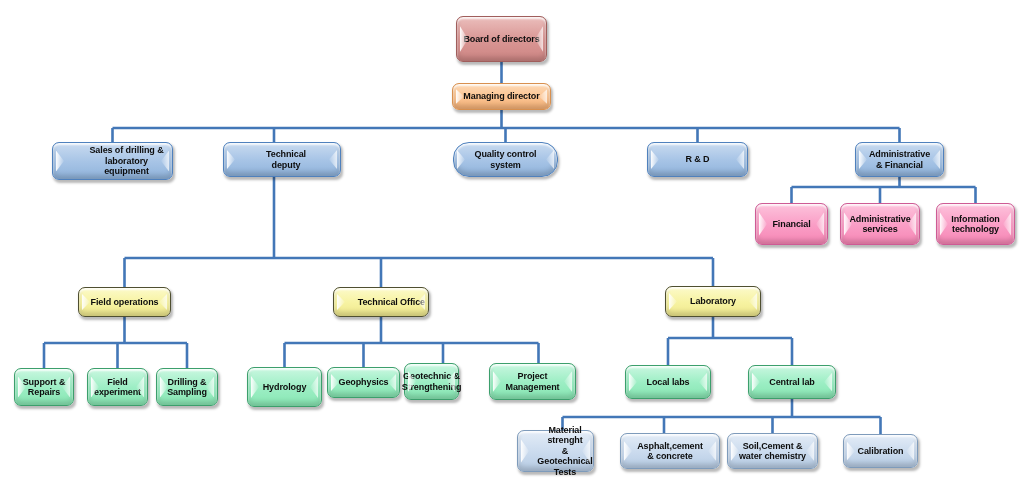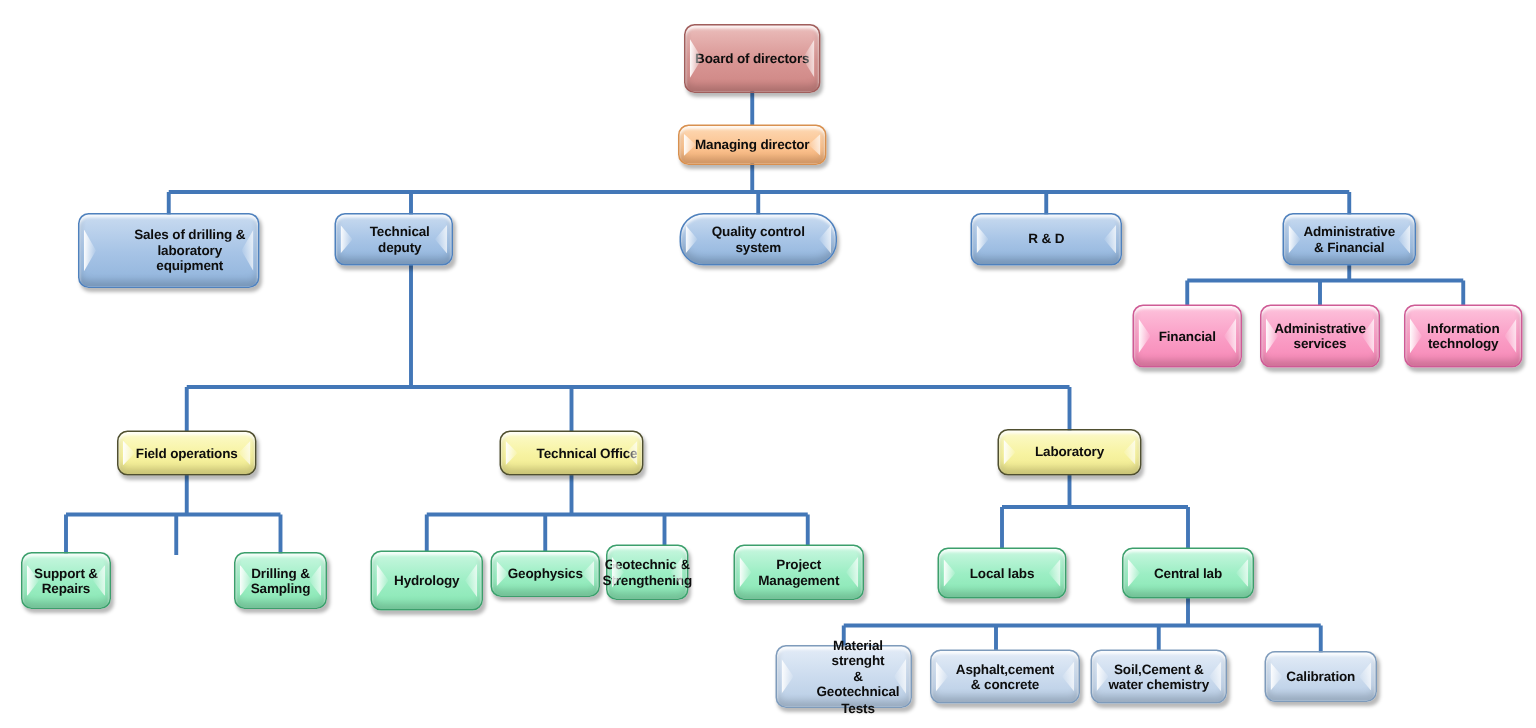--- a/index.html
+++ b/index.html
@@ -30,50 +30,52 @@
 </style>
 </head>
 <body>
 
 <div id="stage" style="background: rgb(255, 255, 255);">
     <svg width="1024" height="485" viewBox="0 0 1024 485" class="connectors">
       <path d="M501.5 60V74M501.5 74V85M501.5 108V128M112.5 128H899.5M112.5 128V144M274 128V144M505.5 128V144M697.5 128V144M899.5 128V144M899.5 175V187M791.5 187H975.5M791.5 187V205M880 187V205M975.5 187V205M274 175V258M124.5 258H713M124.5 258V289M381 258V289M713 258V288M124.5 315V343M44 343H187M44 343V370M117.5 343V370M187 343V370M381 315V343M284.5 343H538.5M284.5 343V369M363.5 343V369M443 343V365M538.5 343V365M713 315V338M668 338H792M668 338V367M792 338V367M792 397V417M562.5 417H880.5M562.5 417V432M664 417V435M772.5 417V435M880.5 417V436" fill="none" stroke="#4377b7" stroke-width="2.6"></path>
     </svg>
     <div class="node" style="left: 456px; top: 16px; width: 91px; height: 46px; --c1: #ebbebc; --c2: #d99694; --c3: #cd8583; --bc: #a05e5c;"><span>Board of directors</span></div>
     <div class="node" style="left: 452px; top: 83px; width: 99px; height: 27px; --c1: #fdd9b5; --c2: #fbc492; --c3: #f6b177; --bc: #d8904f;"><span>Managing director</span></div>
-    <div class="node" style="left: 52px; top: 142px; width: 121px; height: 50px; padding-left: 31px; --c1: #c9dbf0; --c2: #a7c4e6; --c3: #8fb3db; --bc: #4f81bd;"><span>Sales of drilling &amp;
+    <div class="node" style="left: 52px; top: 142px; width: 121px; height: 38px; padding-left: 31px; --c1: #c9dbf0; --c2: #a7c4e6; --c3: #8fb3db; --bc: #4f81bd;"><span>Sales of drilling &amp;
 laboratory equipment</span></div>
-    <div class="node" style="left: 223px; top: 142px; width: 79px; height: 35px; padding-left: 11px; --c1: #c9dbf0; --c2: #a7c4e6; --c3: #8fb3db; --bc: #4f81bd;"><span>Technical
+    <div class="node" style="left: 223px; top: 142px; width: 118px; height: 35px; padding-left: 11px; --c1: #c9dbf0; --c2: #a7c4e6; --c3: #8fb3db; --bc: #4f81bd;"><span>Technical
 deputy</span></div>
     <div class="node" style="left: 453px; top: 142px; width: 105px; height: 35px; border-radius: 16px; --c1: #c9dbf0; --c2: #a7c4e6; --c3: #8fb3db; --bc: #4f81bd;"><span>Quality control
 system</span></div>
     <div class="node" style="left: 647px; top: 142px; width: 101px; height: 35px; --c1: #c9dbf0; --c2: #a7c4e6; --c3: #8fb3db; --bc: #4f81bd;"><span>R &amp; D</span></div>
     <div class="node" style="left: 855px; top: 142px; width: 89px; height: 35px; --c1: #c9dbf0; --c2: #a7c4e6; --c3: #8fb3db; --bc: #4f81bd;"><span>Administrative
 &amp; Financial</span></div>
     <div class="node" style="left: 755px; top: 203px; width: 73px; height: 42px; --c1: #fdc3dc; --c2: #fa9ec6; --c3: #f687b5; --bc: #ce5b95;"><span>Financial</span></div>
     <div class="node" style="left: 840px; top: 203px; width: 80px; height: 42px; --c1: #fdc3dc; --c2: #fa9ec6; --c3: #f687b5; --bc: #ce5b95;"><span>Administrative
 services</span></div>
     <div class="node" style="left: 936px; top: 203px; width: 79px; height: 42px; --c1: #fdc3dc; --c2: #fa9ec6; --c3: #f687b5; --bc: #ce5b95;"><span>Information
 technology</span></div>
     <div class="node" style="left: 78px; top: 287px; width: 93px; height: 30px; --c1: #fcfaca; --c2: #f7f3a2; --c3: #efe88d; --bc: #4f4f30;"><span>Field operations</span></div>
     <div class="node" style="left: 333px; top: 287px; width: 96px; height: 30px; justify-content: flex-end; --c1: #fcfaca; --c2: #f7f3a2; --c3: #efe88d; --bc: #4f4f30;"><span>Technical Office</span></div>
     <div class="node" style="left: 665px; top: 286px; width: 96px; height: 31px; --c1: #fcfaca; --c2: #f7f3a2; --c3: #efe88d; --bc: #4f4f30;"><span>Laboratory</span></div>
     <div class="node" style="left: 14px; top: 368px; width: 60px; height: 38px; --c1: #c9f7e0; --c2: #9ceec4; --c3: #88e6b3; --bc: #3c9f6c;"><span>Support &amp;
 Repairs</span></div>
+    <div class="node" style="left: 87px; top: 368px; width: 61px; height: 38px; --c1: #c9f7e0; --c2: #9ceec4; --c3: #88e6b3; --bc: #3c9f6c;"><span>Field
+experiment</span></div>
     <div class="node" style="left: 156px; top: 368px; width: 62px; height: 38px; --c1: #c9f7e0; --c2: #9ceec4; --c3: #88e6b3; --bc: #3c9f6c;"><span>Drilling &amp;
 Sampling</span></div>
     <div class="node" style="left: 247px; top: 367px; width: 75px; height: 40px; --c1: #c9f7e0; --c2: #9ceec4; --c3: #88e6b3; --bc: #3c9f6c;"><span>Hydrology</span></div>
     <div class="node" style="left: 327px; top: 367px; width: 73px; height: 31px; --c1: #c9f7e0; --c2: #9ceec4; --c3: #88e6b3; --bc: #3c9f6c;"><span>Geophysics</span></div>
     <div class="node" style="left: 404px; top: 363px; width: 55px; height: 37px; --c1: #c9f7e0; --c2: #9ceec4; --c3: #88e6b3; --bc: #3c9f6c;"><span>Geotechnic &amp;
 Strengthening</span></div>
     <div class="node" style="left: 489px; top: 363px; width: 87px; height: 37px; --c1: #c9f7e0; --c2: #9ceec4; --c3: #88e6b3; --bc: #3c9f6c;"><span>Project
 Management</span></div>
     <div class="node" style="left: 625px; top: 365px; width: 86px; height: 34px; --c1: #c9f7e0; --c2: #9ceec4; --c3: #88e6b3; --bc: #3c9f6c;"><span>Local labs</span></div>
     <div class="node" style="left: 748px; top: 365px; width: 88px; height: 34px; --c1: #c9f7e0; --c2: #9ceec4; --c3: #88e6b3; --bc: #3c9f6c;"><span>Central lab</span></div>
-    <div class="node" style="left: 517px; top: 430px; width: 91px; height: 42px; padding-left: 22px; --c1: #e3ecf7; --c2: #cbdbee; --c3: #b7cce4; --bc: #7e9bbb;"><span>Material strenght
+    <div class="node" style="left: 517px; top: 430px; width: 77px; height: 42px; padding-left: 22px; --c1: #e3ecf7; --c2: #cbdbee; --c3: #b7cce4; --bc: #7e9bbb;"><span>Material strenght
 &amp; Geotechnical
 Tests</span></div>
     <div class="node" style="left: 620px; top: 433px; width: 100px; height: 36px; --c1: #e3ecf7; --c2: #cbdbee; --c3: #b7cce4; --bc: #7e9bbb;"><span>Asphalt,cement
 &amp; concrete</span></div>
     <div class="node" style="left: 727px; top: 433px; width: 91px; height: 36px; --c1: #e3ecf7; --c2: #cbdbee; --c3: #b7cce4; --bc: #7e9bbb;"><span>Soil,Cement &amp;
 water chemistry</span></div>
     <div class="node" style="left: 843px; top: 434px; width: 75px; height: 34px; --c1: #e3ecf7; --c2: #cbdbee; --c3: #b7cce4; --bc: #7e9bbb;"><span>Calibration</span></div>
   </div>
 
 </body></html>

